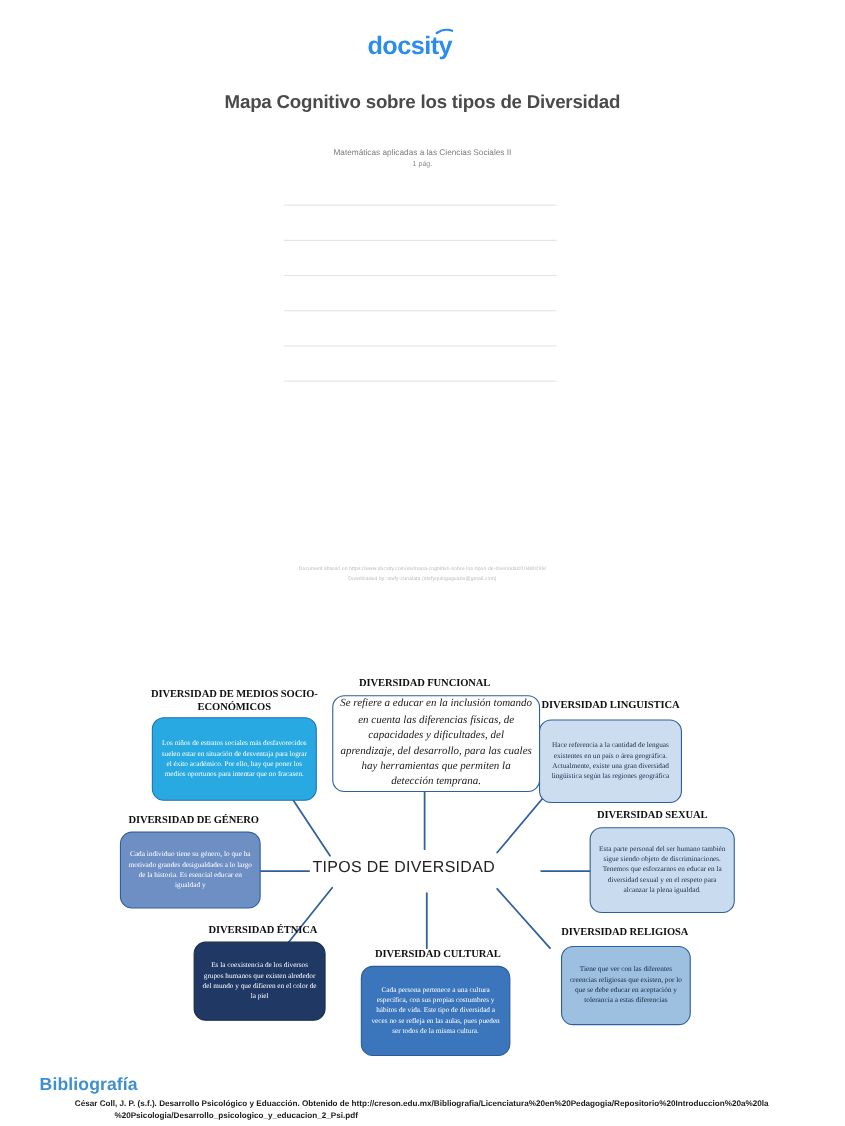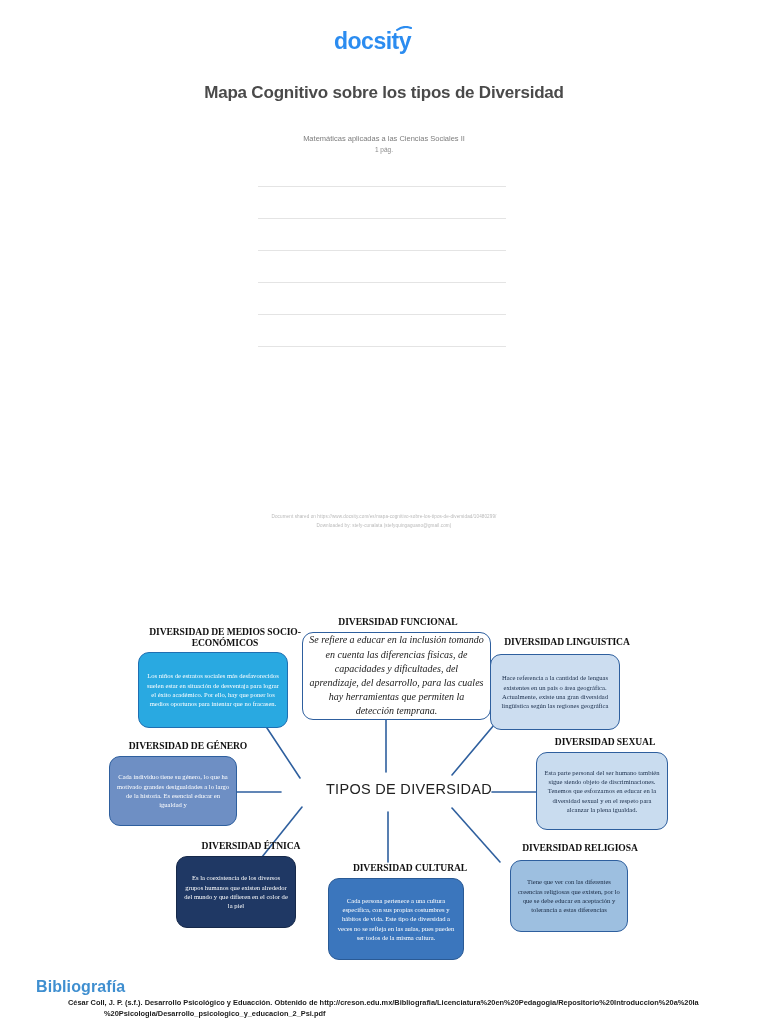--- a/index.html
+++ b/index.html
@@ -46,40 +46,40 @@
     letter-spacing:0.1px;line-height:1.9;
   }
   .shared div{white-space:nowrap;overflow:hidden;text-overflow:ellipsis;}
 
   
   .map{position:absolute;left:0;top:600px;width:768px;height:380px;}
   .map svg.lines{position:absolute;left:0;top:0;width:768px;height:380px;}
 
   .node{position:absolute;}
   .node .cap{
-    position:absolute;left:12px;width:100%;text-align:center;
+    position:absolute;left:0;width:100%;text-align:center;
     font-family:"Liberation Serif", serif;
     font-weight:bold;font-size:9.6px;color:#111;
     letter-spacing:-0.1px;line-height:1.15;
   }
   .bx{
     position:absolute;
     box-sizing:border-box;
     border-radius:11px;
     display:flex;align-items:center;justify-content:center;
     text-align:center;
     padding:5px 6px;
     font-family:"Liberation Serif", serif;
     font-size:6.6px;line-height:1.42;
   }
   .bx span{display:block;width:100%;}
 
   .center-label{
     position:absolute;left:284px;top:181px;width:208px;
-    text-align:right;
+    text-align:left;
     font-family:"Liberation Sans", sans-serif;
     font-size:14.5px;color:#222;letter-spacing:0.3px;
     white-space:nowrap;
   }
 
   
   .biblio-h{
     position:absolute;left:36px;top:978px;
     font-family:"Liberation Sans", sans-serif;
     font-size:16px;font-weight:bold;color:#3f8fd0;

